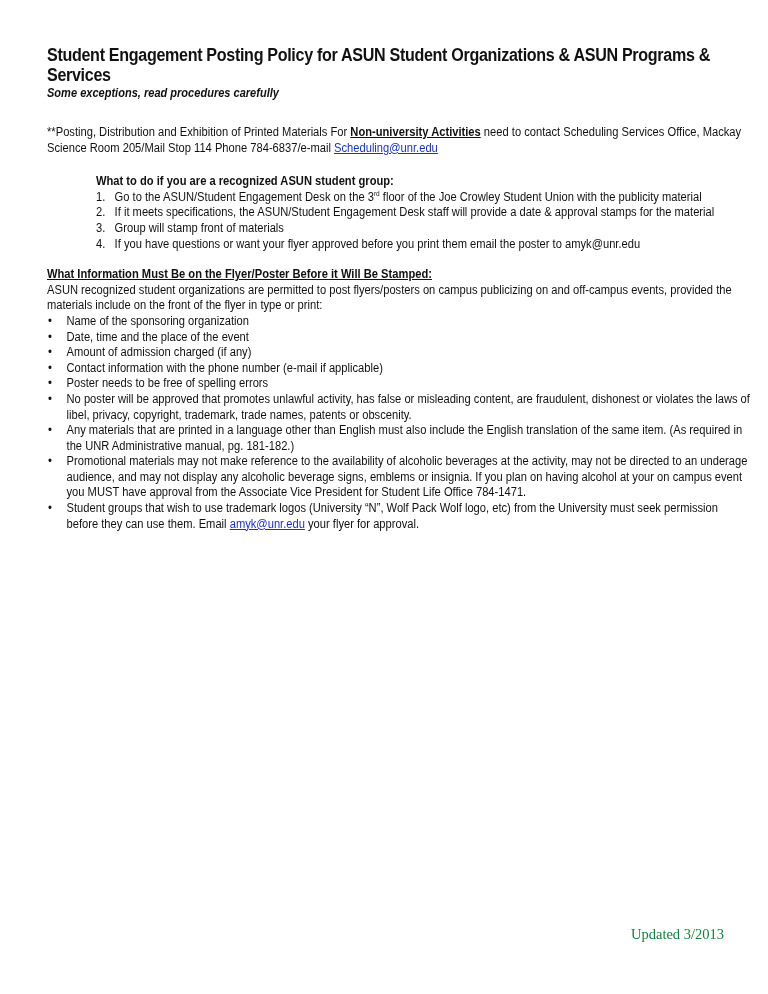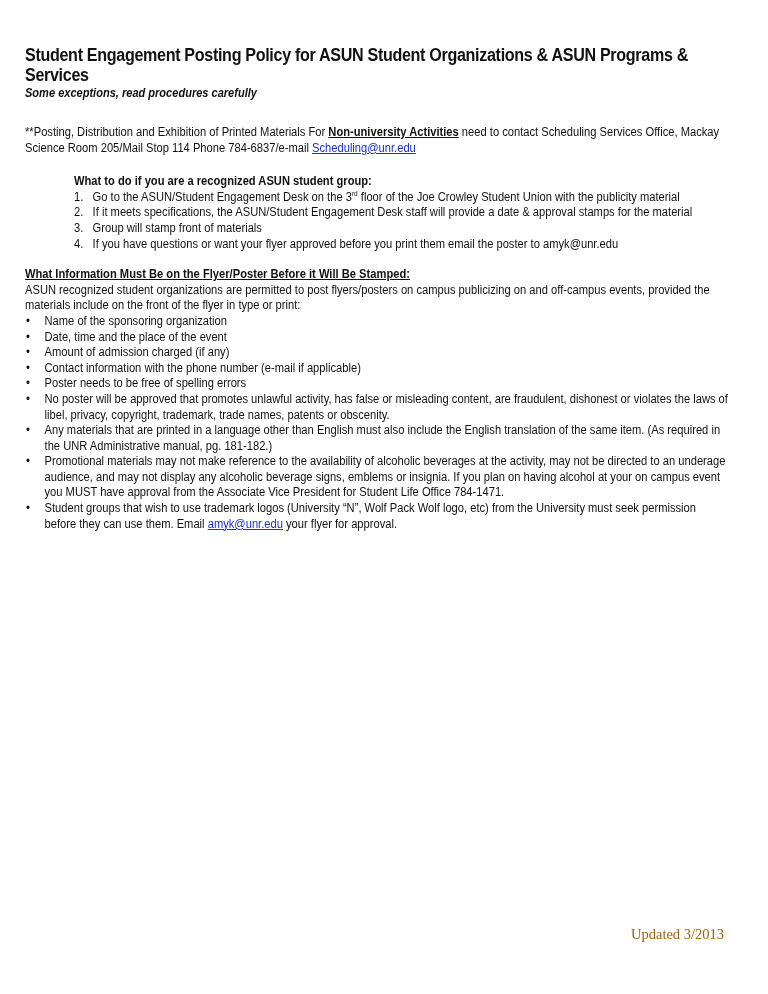--- a/index.html
+++ b/index.html
@@ -1,20 +1,20 @@
 <!DOCTYPE html>
 <html><head>
   <meta charset="utf-8">
   <style>
     html, body { margin: 0; padding: 0; background: #ffffff; }
     body {
       width: 768px; height: 994px; position: relative; overflow: hidden;
       font-family: "Liberation Sans", sans-serif; color: #111;
     }
-    .page { position: absolute; left: 25px; top: 45px; width: 710px; }
+    .page { position: absolute; left: 47px; top: 45px; width: 710px; }
     .title {
       font-weight: bold; font-size: 17.5px; line-height: 20px; margin: 0;
       letter-spacing: -0.35px; transform: scaleX(0.92); transform-origin: left;
       width: 770px;
     }
     .subtitle {
       font-weight: bold; font-style: italic; font-size: 12px; line-height: 14px;
       margin: 1px 0 0 0; transform: scaleX(0.92); transform-origin: left; width: 770px;
     }
     .body-text {
@@ -30,21 +30,21 @@
     ol.step-list li { position: relative; padding-left: 20px; width: 650px; }
     ol.step-list li .num { position: absolute; left: 0; top: 0; }
     sup { font-size: 7px; line-height: 0; }
     .info { margin-top: 15px; }
     .info .info-heading { font-weight: bold; text-decoration: underline; }
     ul.req-list { margin: 0; padding: 0; list-style: none; }
     ul.req-list li { position: relative; padding-left: 21px; width: 735px; }
     ul.req-list li .bullet { position: absolute; left: 1px; top: 0; font-size: 12px; }
     .footer {
       position: absolute; left: 631px; top: 926px;
-      font-family: "Liberation Serif", serif; font-size: 14.5px; color: #a16207;
+      font-family: "Liberation Serif", serif; font-size: 14.5px; color: #15803d;
     }
   </style>
 </head>
 <body>
 
 <div class="page">
   <h1 class="title">Student Engagement Posting Policy for ASUN Student Organizations &amp; ASUN Programs &amp; Services</h1>
   <div class="subtitle">Some exceptions, read procedures carefully</div>
 
   <div class="body-text intro">

